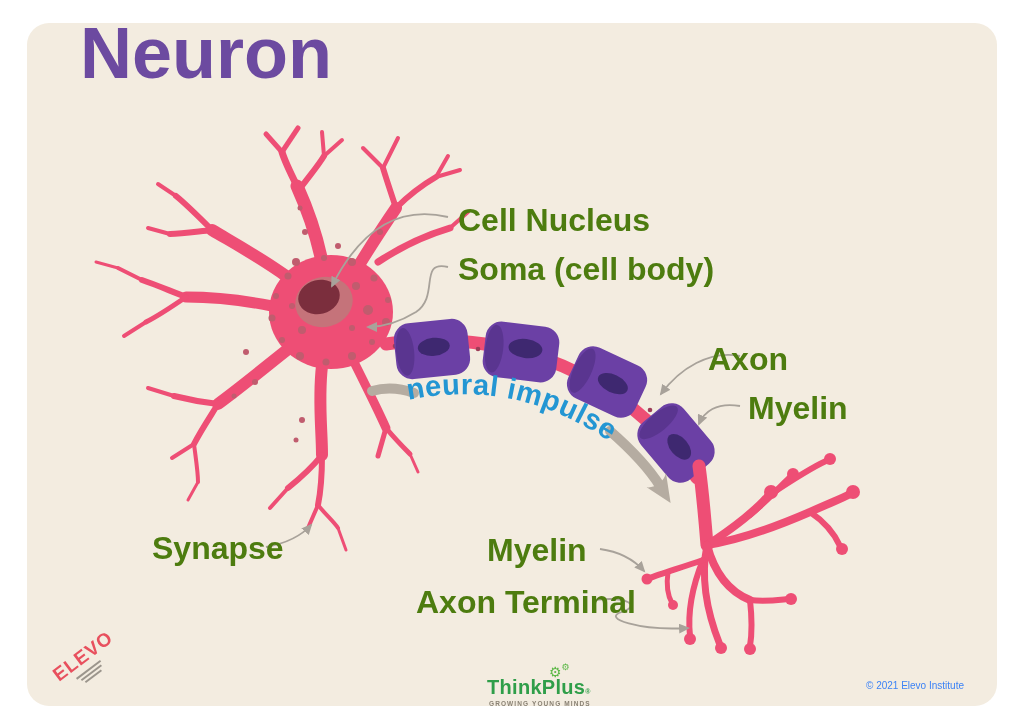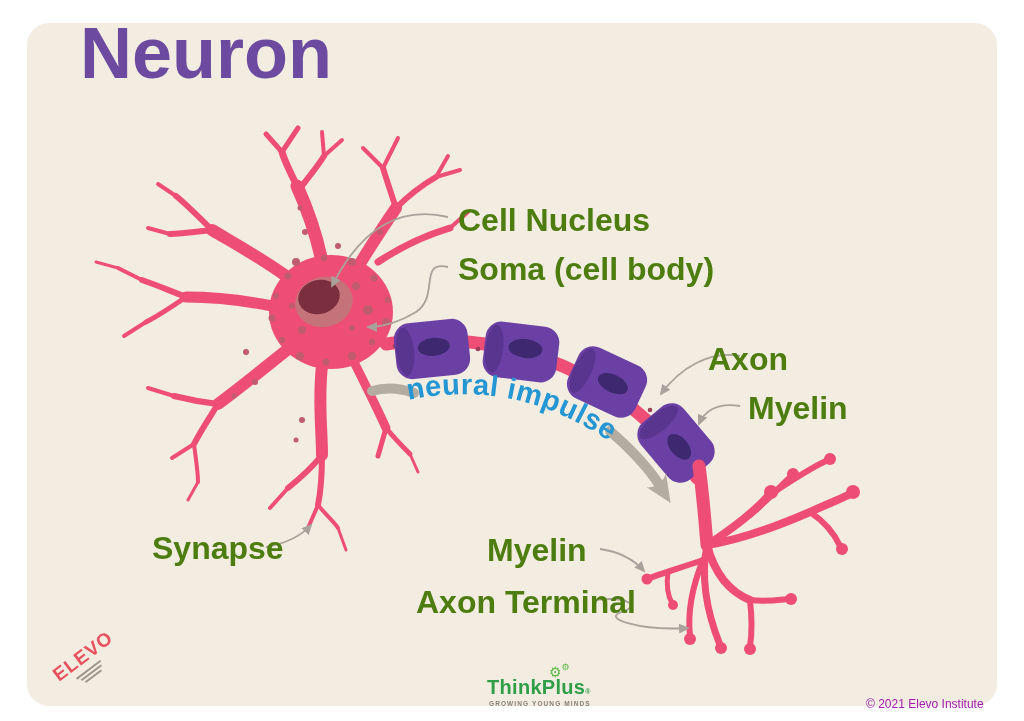--- a/index.html
+++ b/index.html
@@ -42,21 +42,21 @@
   .thinkplus .reg{font-size:7px;vertical-align:baseline;}
   .gears{position:absolute;left:549px;top:662px;color:#5cb847;font-family:"DejaVu Sans",sans-serif;}
   .gear-big{font-size:14px;}
   .gear-small{font-size:9px;vertical-align:top;}
   .tagline{
     position:absolute;left:489px;top:700px;
     font-size:6.5px;font-weight:bold;letter-spacing:1.1px;color:#8a8274;
   }
   .copyright{
     position:absolute;left:866px;top:680px;
-    font-size:12px;color:#a21caf;margin-top:17px;
+    font-size:10px;color:#3b82f6;
   }
 </style>
 </head>
 <body>
 
 <div class="poster"></div>
 
 <svg class="diagram" width="1024" height="721" viewBox="0 0 1024 721">
   <defs>
     <marker id="mSmall" markerUnits="userSpaceOnUse" markerWidth="12" markerHeight="10" refX="9" refY="5" orient="auto">

